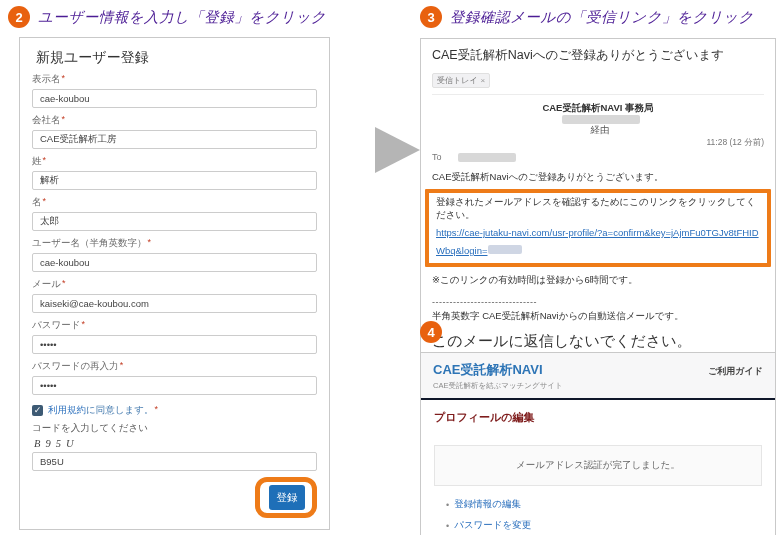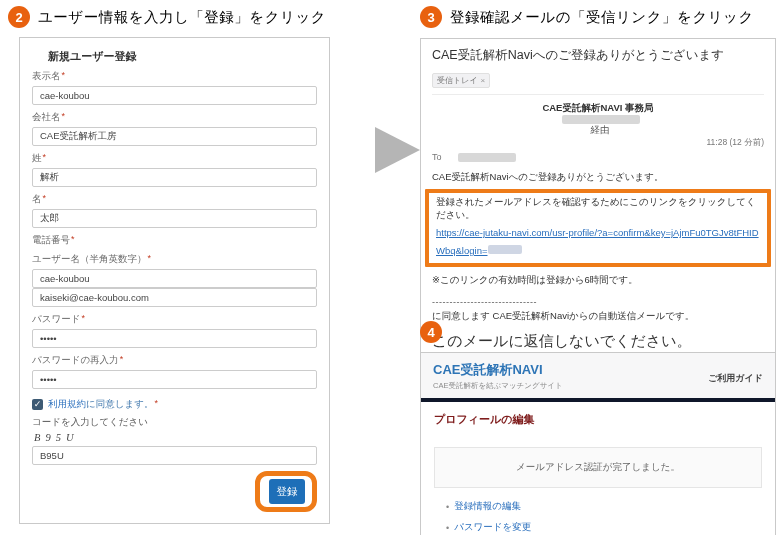--- a/index.html
+++ b/index.html
@@ -4,29 +4,29 @@
 <style>
   * { margin:0; padding:0; box-sizing:border-box; }
   html,body { background:#fff; }
   body { font-family:"Liberation Sans","DejaVu Sans",sans-serif; color:#333; }
   .canvas { position:relative; width:784px; height:535px; background:#fff; overflow:hidden; }
 
   
   .step-head { display:flex; align-items:center; gap:8px; }
   .badge { width:22px; height:22px; border-radius:50%; background:#e8610f; color:#fff;
            font-size:13px; font-weight:bold; display:flex; align-items:center; justify-content:center; flex:0 0 22px; }
-  .step-title { font-size:14.5px; color:#000000; letter-spacing:0.5px; }
+  .step-title { font-size:14.5px; color:#4c1d95; letter-spacing:0.5px;font-style:italic; }
 
   
   .panel { background:#fff; border:1px solid #c9c9c9; }
 
   
   .col-left { position:absolute; left:8px; top:6px; width:324px; }
   .form-panel { margin-top:9px; margin-left:11px; width:311px; min-height:487px; padding:8px 12px 8px; }
-  .form-title { font-size:11px; font-weight:bold; color:#333; margin:3px 16px 1px; }
+  .form-title { font-size:14px; font-weight:normal; color:#333; margin:3px 4px 1px; }
   .f-label { font-size:9.5px; color:#6a6a6a; margin:6px 0 3px; }
   .req { color:#c23b22; font-size:9px; vertical-align:top; margin-left:1px; }
   .f-input { display:block; width:100%; height:19px; border:1px solid #ccc; border-radius:2px;
              font-size:9.5px; padding:0 7px; color:#444; background:#fff; font-family:inherit; }
   .chk-row { display:flex; align-items:center; gap:5px; margin:9px 0 3px; }
   .chk { width:11px; height:11px; background:#3d5a74; border-radius:2px; color:#fff; font-size:9px;
          line-height:11px; text-align:center; flex:0 0 11px; }
   .chk-text { font-size:9.5px; color:#4178ad; }
   .chk-link { color:#2a6fbd; cursor:pointer; }
   .captcha-instr { font-size:9.5px; color:#555; margin-top:5px; }
@@ -64,22 +64,22 @@
   .hl-link { margin:5px -7px 0; border:4px solid #ee7b18; border-radius:1px; padding:3px 7px 5px; }
   .mail-link { font-size:9.5px; color:#2a6fbd; text-decoration:underline; word-break:break-all; cursor:pointer; }
   .validity { font-size:9.5px; color:#333; margin-top:7px; }
   .dash-divider { font-size:9px; color:#555; margin-top:10px; letter-spacing:0.5px; }
   .mail-footer { font-size:9.5px; color:#333; margin-top:3px; }
   .mail-footer2 { font-size:15px; color:#333; margin-top:9px; }
 
   
   .col-right-bottom { position:absolute; left:420px; top:321px; width:356px; }
   .profile-panel { margin-top:9px; width:356px; min-height:172px; }
-  .site-header { background:#f7f7f8; border-bottom:4px solid #0f172a; padding:8px 12px 7px;
-                 display:flex; justify-content:space-between;align-items:center; }
+  .site-header { background:#f7f7f8; border-bottom:2px solid #0f172a; padding:8px 12px 7px;
+                 display:flex; justify-content:space-between; }
   .site-name { font-size:13px; font-weight:bold; color:#2e75b6; }
   .site-tagline { font-size:7.5px; color:#8a8a8a; margin-top:2px; }
   .guide-link { font-size:9px; color:#444; font-weight:bold; margin-top:4px; cursor:pointer; }
   .profile-body { padding:10px 13px 12px; }
   .profile-title { font-size:11px; font-weight:bold; color:#7f1d1d; }
   .msg-box { margin-top:20px; border:1px solid #e5e5e5; background:#fafafa; text-align:center;
              padding:13px 12px; font-size:9.5px; color:#666; }
   .link-list { margin:12px 0 4px 12px; }
   .link-item { display:flex; align-items:center; gap:5px; margin-top:8px; }
   .bullet { color:#888; font-size:9px; }
@@ -104,25 +104,25 @@
 
       <div class="f-label"><span>会社名</span><span class="req">*</span></div>
       <input class="f-input" value="CAE受託解析工房" style="">
 
       <div class="f-label"><span>姓</span><span class="req">*</span></div>
       <input class="f-input" value="解析" style="">
 
       <div class="f-label"><span>名</span><span class="req">*</span></div>
       <input class="f-input" value="太郎" style="">
 
-      <div class="f-label"><span>電話番号</span><span class="req">*</span></div>
 
       <div class="f-label"><span>ユーザー名（半角英数字）</span><span class="req">*</span></div>
       <input class="f-input" value="cae-koubou" style="">
 
+      <div class="f-label"><span>メール</span><span class="req">*</span></div>
       <input class="f-input" value="kaiseki@cae-koubou.com" style="">
 
       <div class="f-label"><span>パスワード</span><span class="req">*</span></div>
       <input class="f-input" value="•••••" style="">
 
       <div class="f-label"><span>パスワードの再入力</span><span class="req">*</span></div>
       <input class="f-input" value="•••••" style="">
 
       <div class="chk-row">
         <div class="chk"><span>✓</span></div>
@@ -167,21 +167,21 @@
       </div>
       <div class="mail-body">CAE受託解析Naviへのご登録ありがとうございます。</div>
 
       <div class="hl-link">
         <div class="mail-body" style="margin-top:0;">登録されたメールアドレスを確認するためにこのリンクをクリックしてください。</div>
         <span class="mail-link">https://cae-jutaku-navi.com/usr-profile/?a=confirm&amp;key=jAjmFu0TGJv8tFHIDWbq&amp;login=</span><span class="redact" style="width:34px;background:#cfd6e4;"></span>
       </div>
 
       <div class="validity">※このリンクの有効時間は登録から6時間です。</div>
       <div class="dash-divider">------------------------------</div>
-      <div class="mail-footer">に同意します CAE受託解析Naviからの自動送信メールです。</div>
+      <div class="mail-footer">半角英数字 CAE受託解析Naviからの自動送信メールです。</div>
       <div class="mail-footer2">このメールに返信しないでください。</div>
     </div>
   </div>
 
   <div class="col-right-bottom">
     <div class="step-head">
       <div class="badge">4</div>
     </div>
 
     <div class="profile-panel panel">

